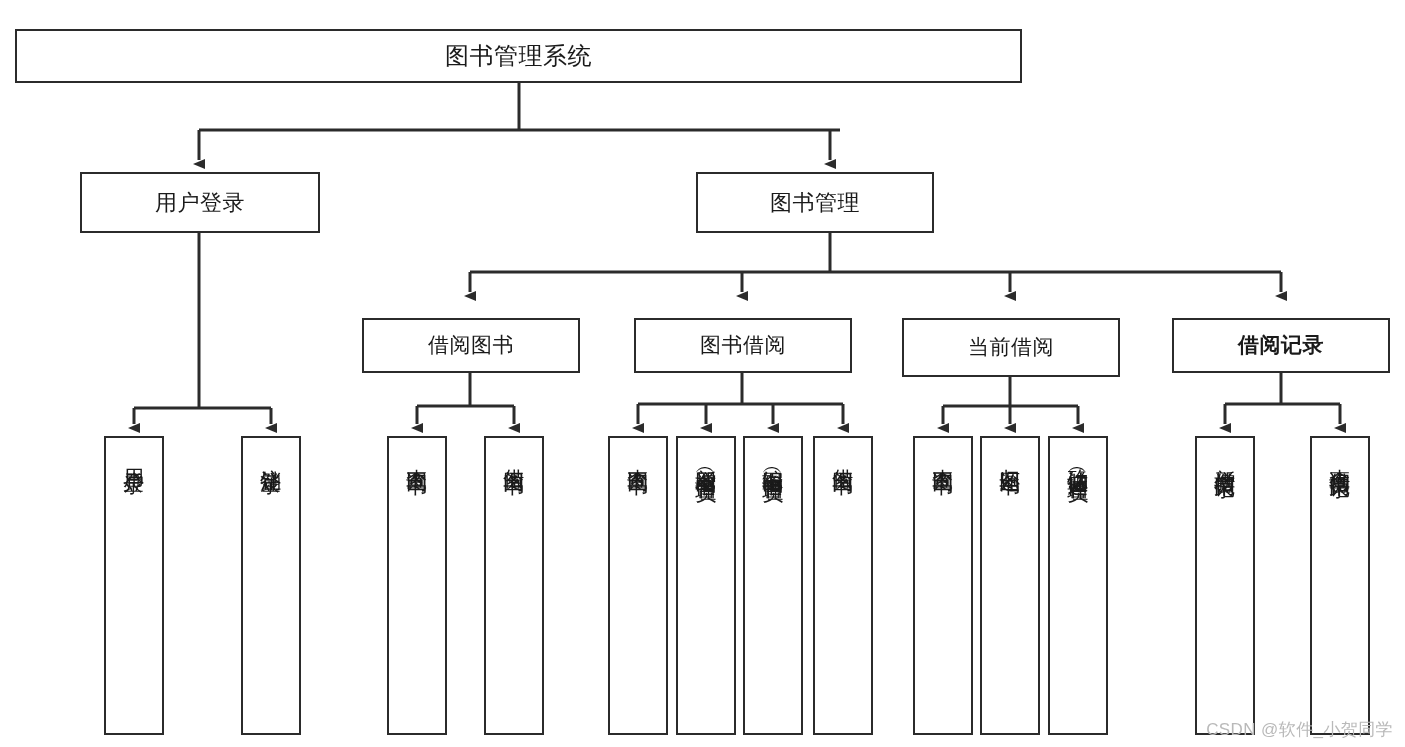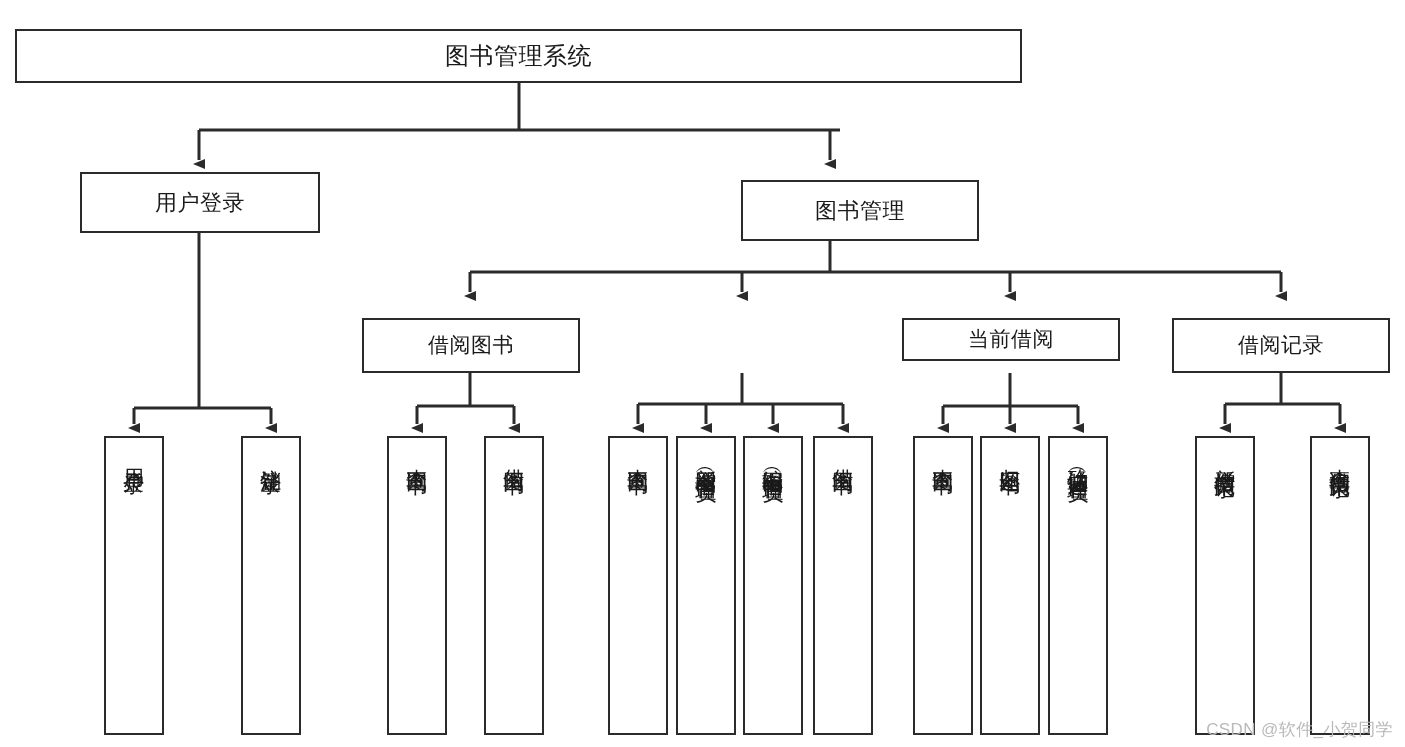--- a/index.html
+++ b/index.html
@@ -131,34 +131,37 @@
   </svg>
 
   <div class="node root" style="left:15px; top:12px; width:1007px; height:54px;margin-top:17px;">
     <span class="node-label">图书管理系统</span>
   </div>
 
   <div class="node level1" style="left:80px; top:172px; width:240px; height:61px;">
     <span class="node-label">用户登录</span>
   </div>
 
-  <div class="node level1" style="left:741px; top:172px; width:238px; height:61px;margin-top:8px;">
+  <div class="node level1" style="left:696px; top:172px; width:238px; height:61px;">
     <span class="node-label">图书管理</span>
   </div>
 
   <div class="node level2" style="left:362px; top:318px; width:218px; height:55px;">
     <span class="node-label">借阅图书</span>
   </div>
 
-
-  <div class="node level2" style="left:902px; top:318px; width:218px; height:43px;">
+  <div class="node level2" style="left:634px; top:318px; width:218px; height:55px;">
+    <span class="node-label">图书借阅</span>
+  </div>
+
+  <div class="node level2" style="left:902px; top:318px; width:218px; height:59px;">
     <span class="node-label">当前借阅</span>
   </div>
 
-  <div class="node level2" style="left:1172px; top:318px; width:218px; height:55px;">
+  <div class="node level2" style="left:1172px; top:318px; width:218px; height:55px;font-weight:bold;">
     <span class="node-label">借阅记录</span>
   </div>
 
   <div class="node leaf" style="left:104px; top:436px; width:60px; height:299px;">
     <span class="node-label">用户登录</span>
   </div>
 
   <div class="node leaf" style="left:241px; top:436px; width:60px; height:299px;">
     <span class="node-label">注销登录</span>
   </div>

